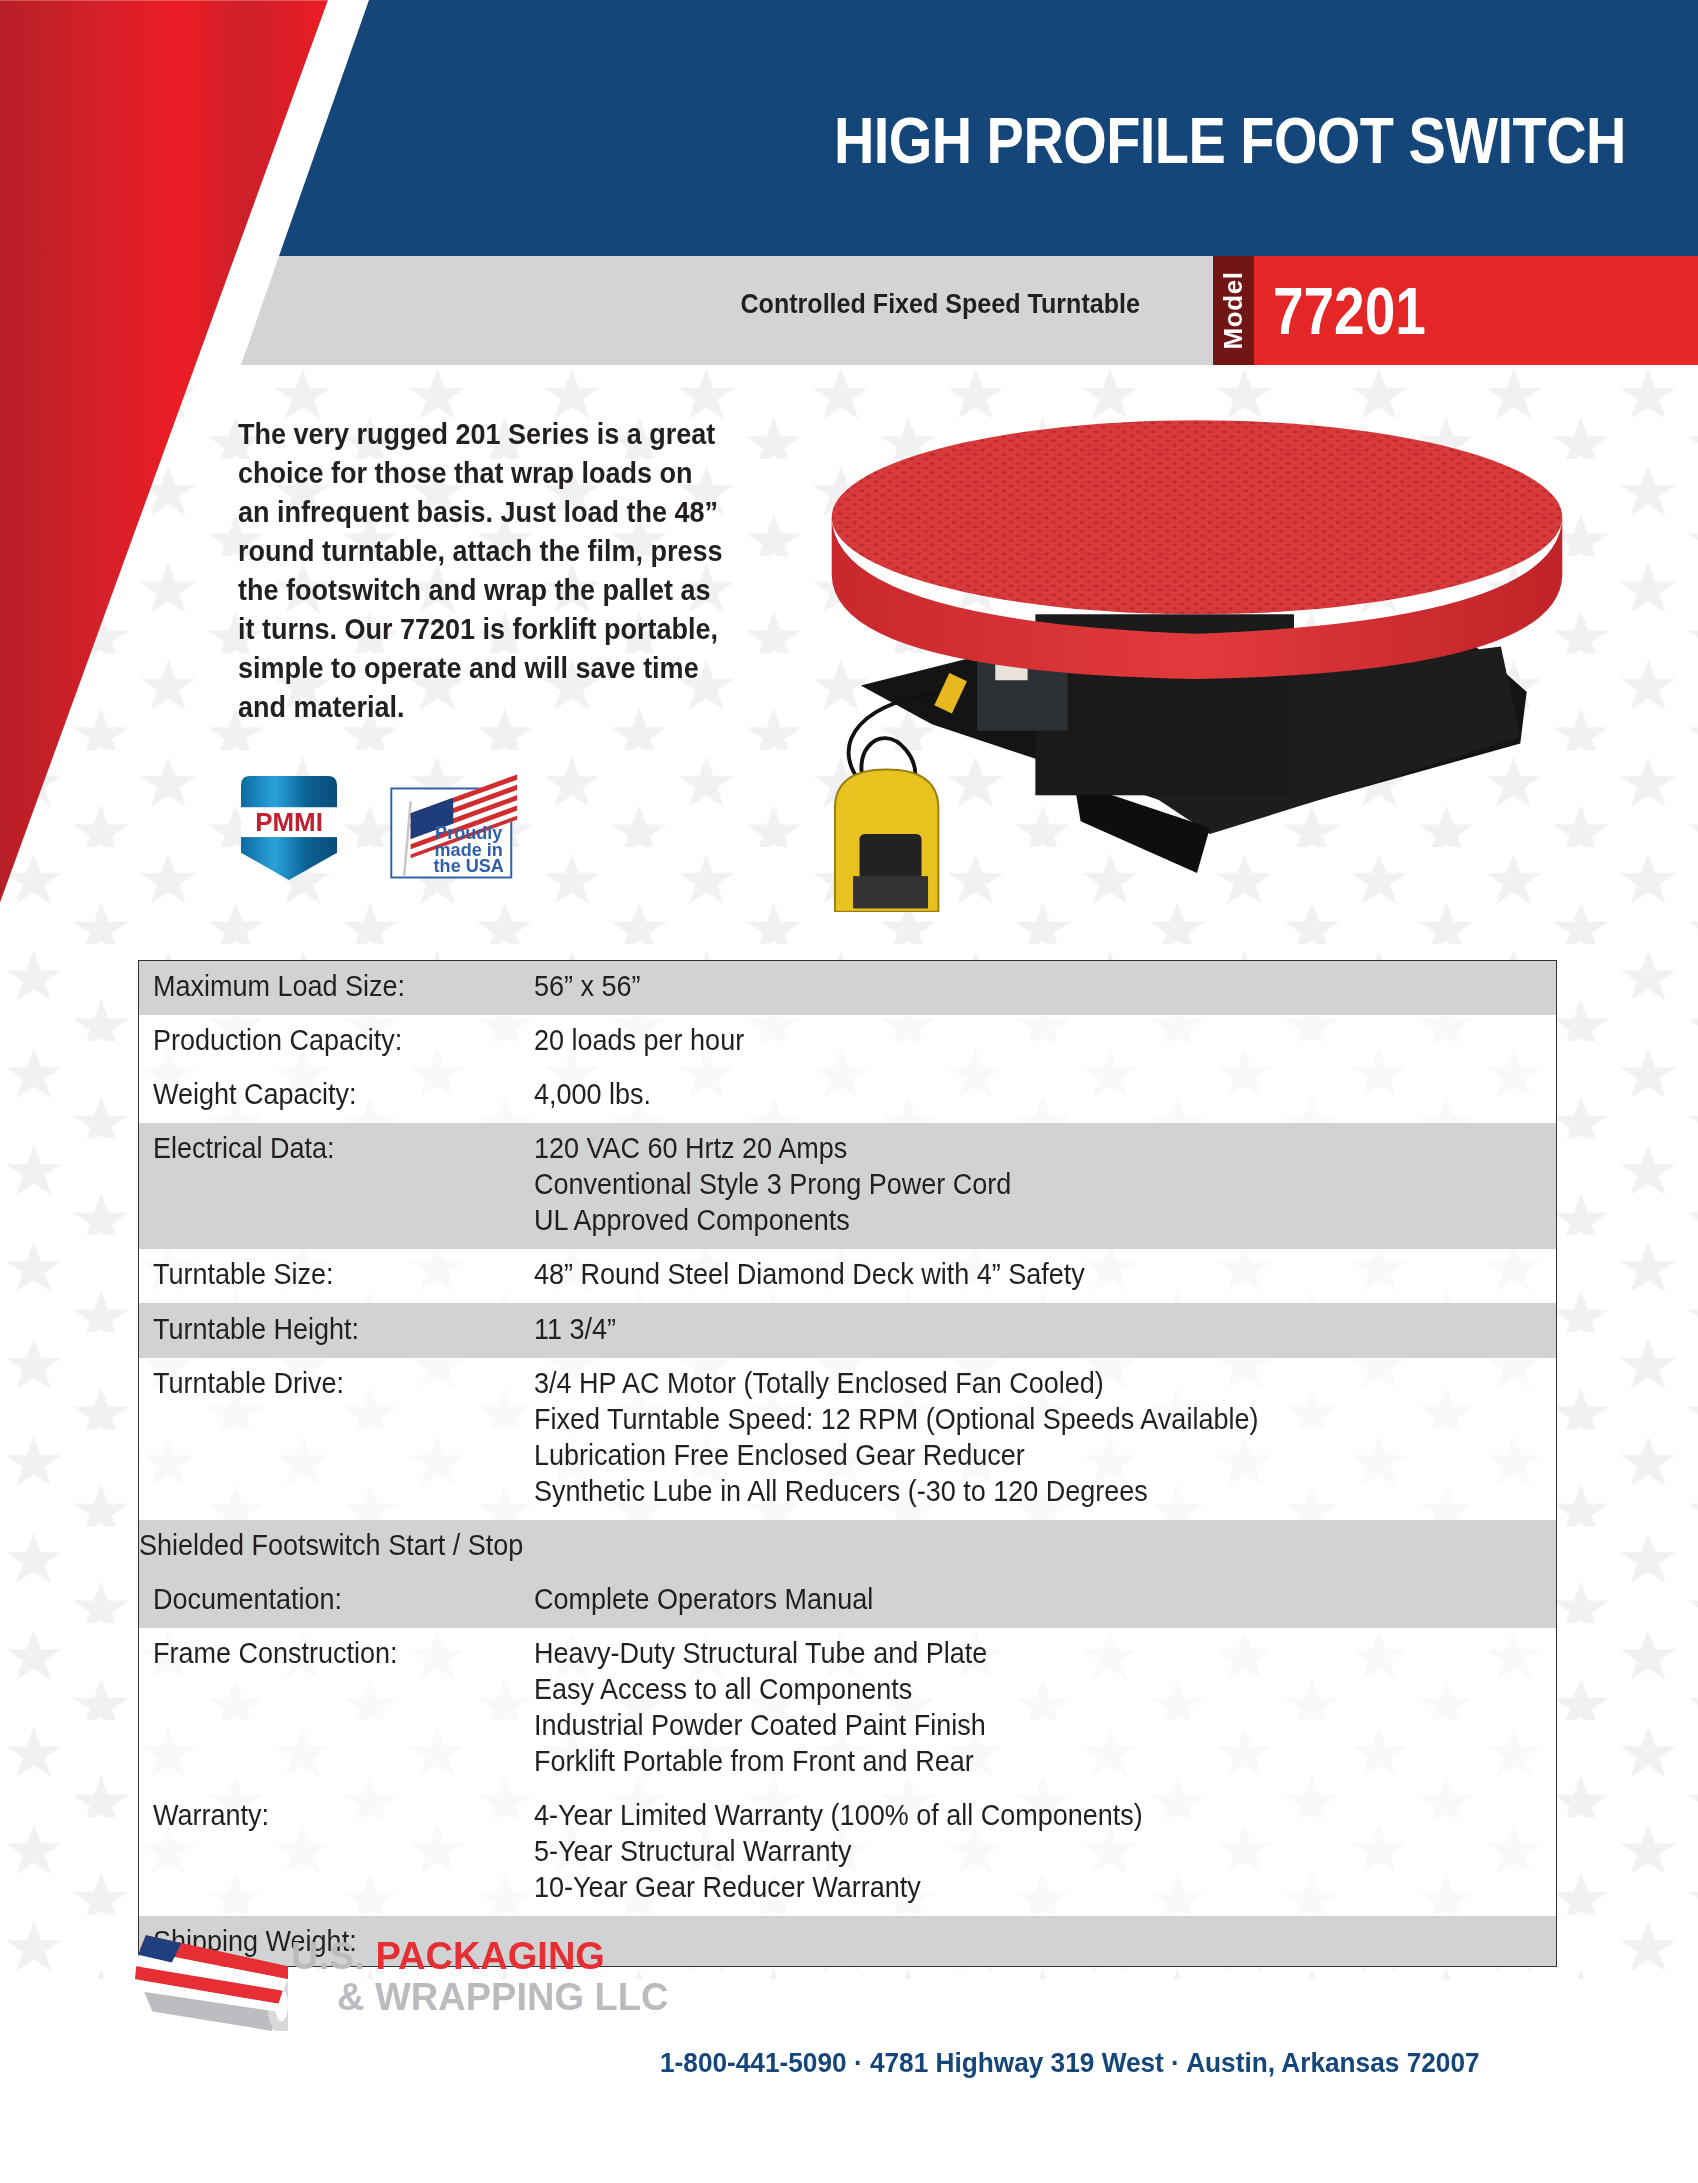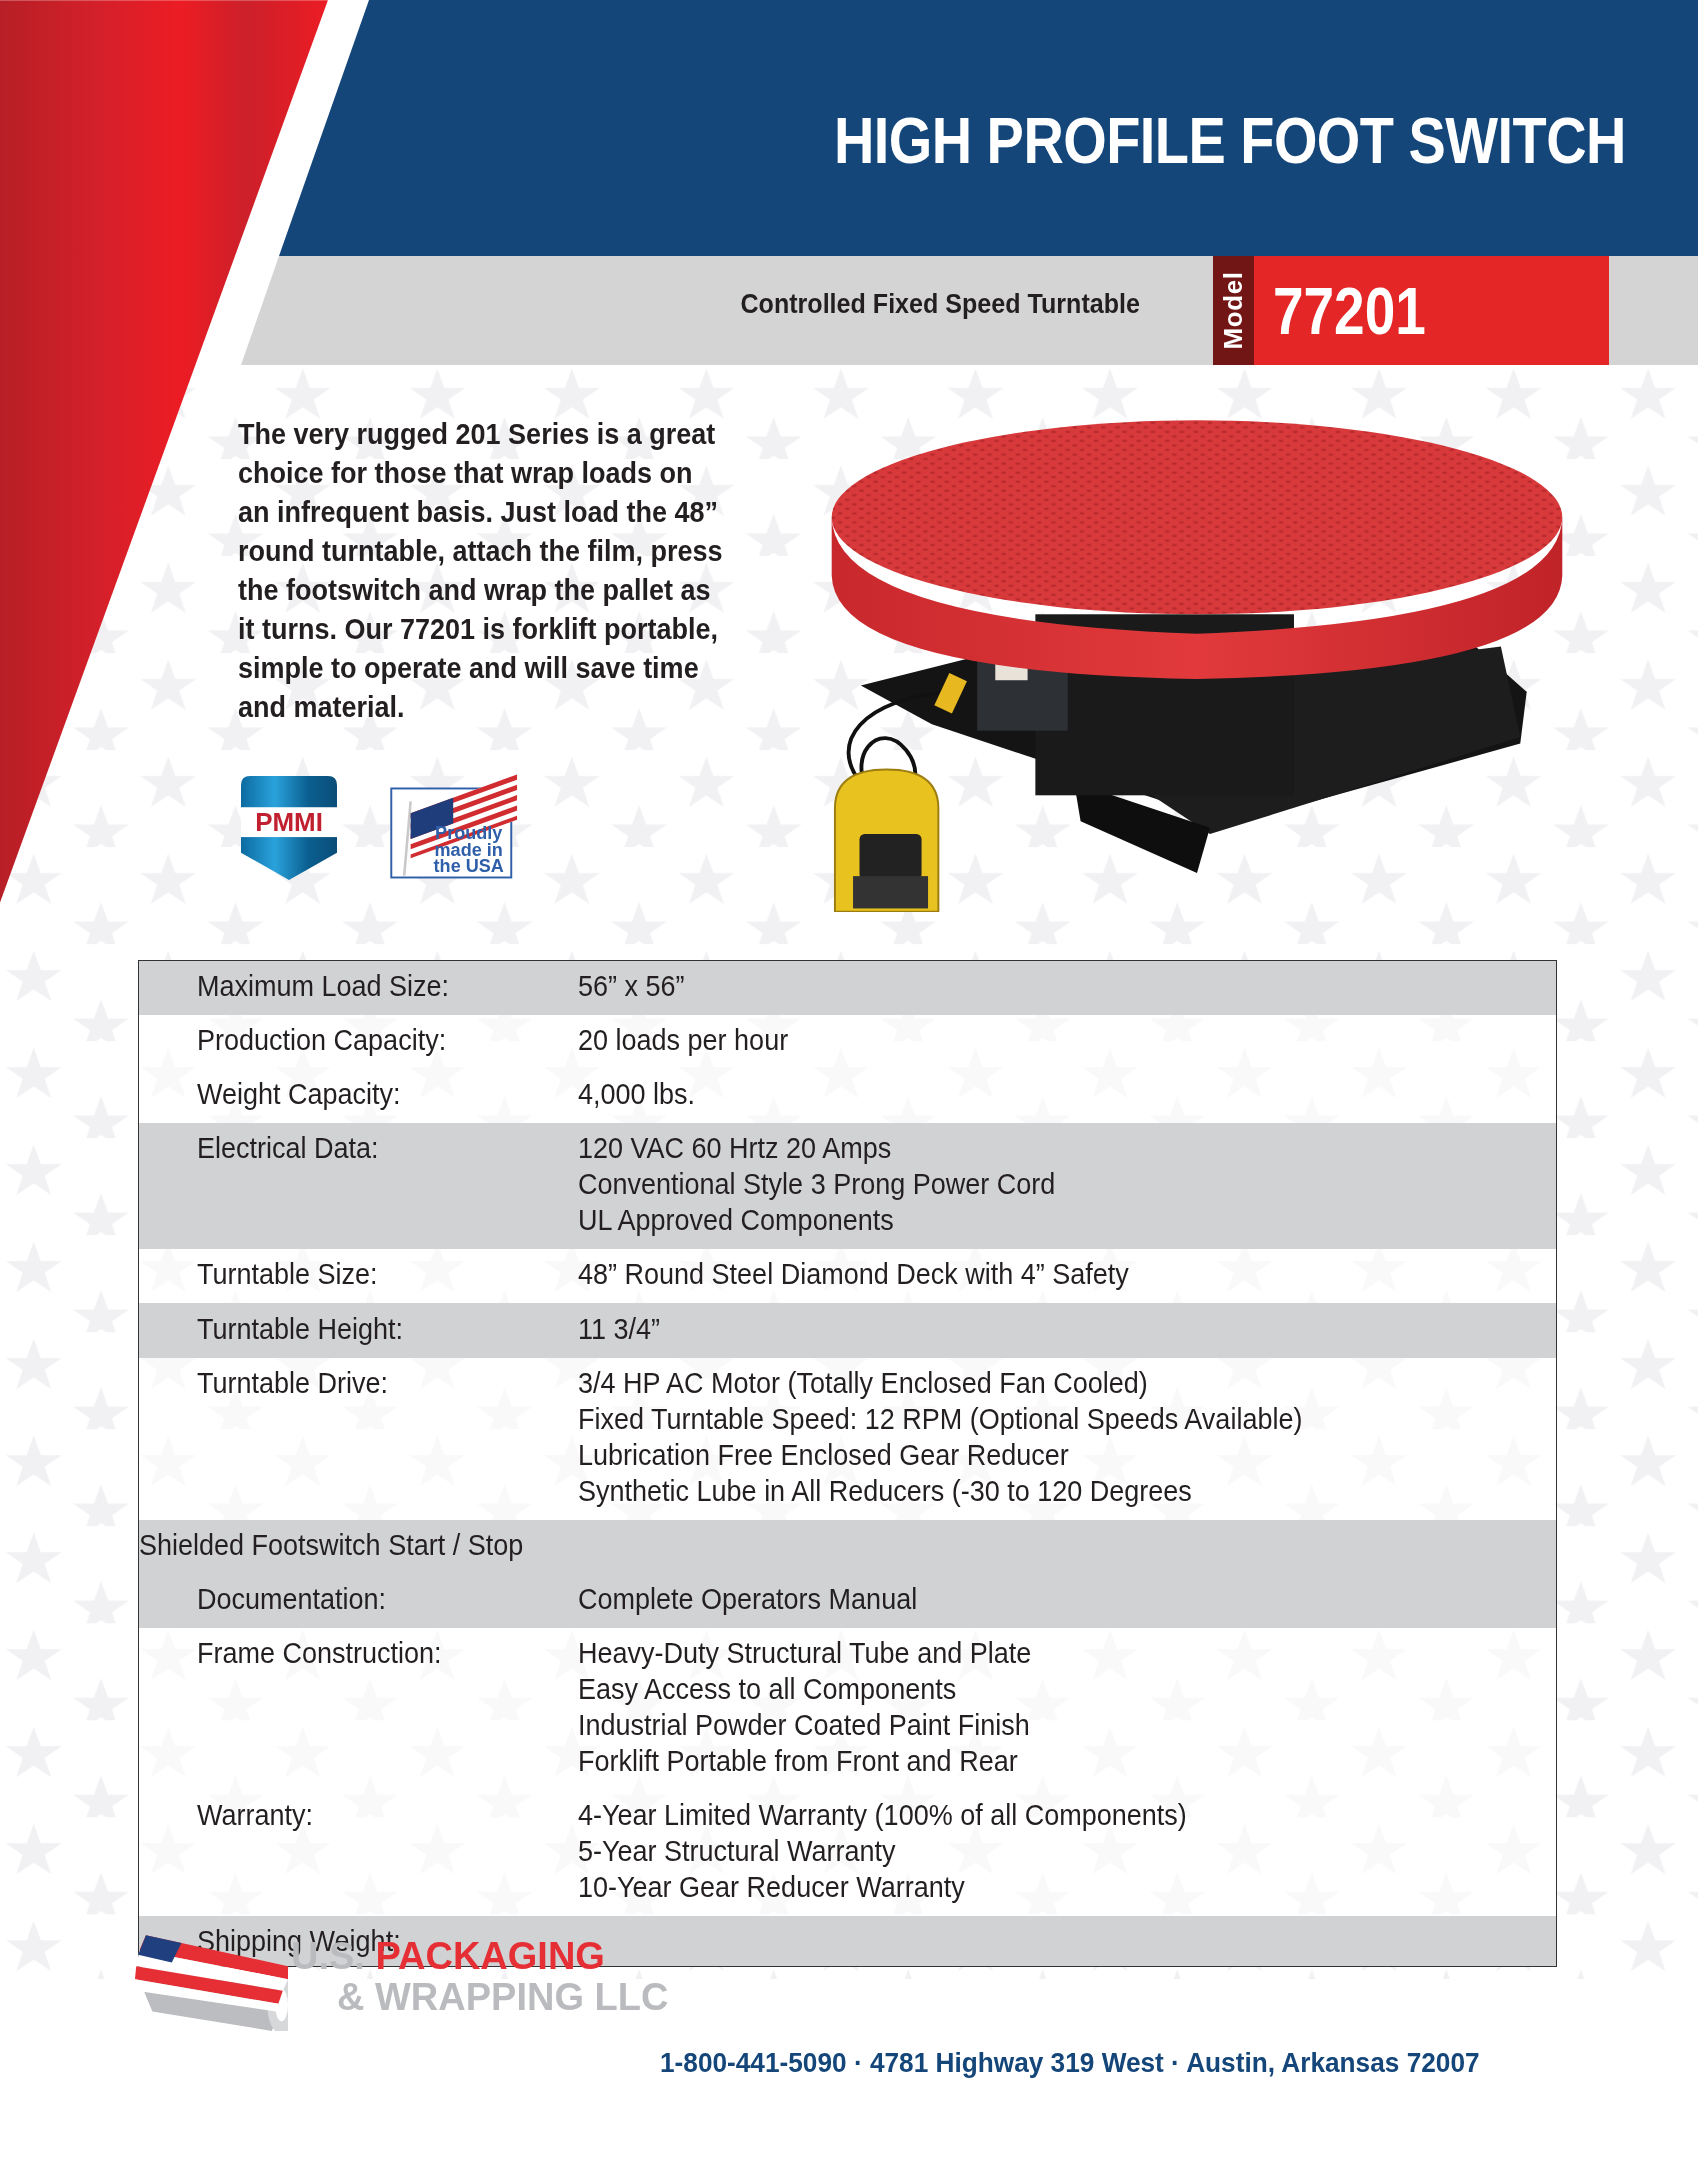--- a/index.html
+++ b/index.html
@@ -12,36 +12,36 @@
   .subband { position:absolute; left:0; top:256px; width:1698px; height:109px; z-index:1;
              background:#d5d4d5; clip-path:polygon(279px 0, 1698px 0, 1698px 109px, 241px 109px); }
   .title { position:absolute; right:72px; top:105px; color:#fff; font-weight:bold;
            font-size:65px; line-height:71px; z-index:3; transform:scaleX(0.86); transform-origin:right center;
            white-space:nowrap; letter-spacing:-0.6px; }
   .subtitle { position:absolute; right:558px; top:287px; color:#231f20; font-weight:bold; font-size:28.5px;
               z-index:3; transform:scaleX(0.88); transform-origin:right center; white-space:nowrap; }
   .model-tab { position:absolute; left:1213px; top:256px; width:41px; height:109px; background:#711615; z-index:3;
                display:flex; align-items:center; justify-content:center; }
   .model-tab span { color:#fff; font-weight:bold; font-size:26px; transform:rotate(-90deg); white-space:nowrap; display:block; letter-spacing:0.6px; }
-  .model-box { position:absolute; left:1254px; top:256px; width:355px; height:109px; background:#e42726; z-index:3; }
+  .model-box { position:absolute; left:1254px; top:256px; width:444px; height:109px; background:#e42726; z-index:3; }
   .model-number { position:absolute; left:19.4px; top:19.4px; color:#fff; font-weight:bold; font-size:67px; line-height:71px;
                   transform:scaleX(0.82); transform-origin:left center; }
   .desc { position:absolute; left:238px; top:414px; width:569px; z-index:3; color:#231f20; font-weight:bold;
           font-size:30px; line-height:39px; transform:scaleX(0.9); transform-origin:left top; width:634px; }
   .desc-line { display:block; white-space:nowrap; }
   .pmmi { position:absolute; left:241px; top:776px; width:96px; height:104px; z-index:3; }
   .usa-badge { position:absolute; left:390px; top:756px; width:129px; height:123px; z-index:3; }
   .product { position:absolute; left:822px; top:420px; width:750px; height:492px; z-index:3; }
   .spec-table { position:absolute; left:138px; top:960px; width:1419px; z-index:3;
                 border:1.3px solid #333; border-collapse:collapse; box-sizing:border-box; }
   .spec-row { display:flex; width:100%; }
   .spec-row.gray { background:#d1d2d4; }
   .spec-row.white { background:rgba(255,255,255,0.55); }
   .spec-label { width:395px; padding-left:13.6px; box-sizing:border-box; color:#231f20;
-                font-size:30px; line-height:36px; padding-top:7.1px; padding-bottom:7.1px;margin-left:44px; }
+                font-size:30px; line-height:36px; padding-top:7.1px; padding-bottom:7.1px; }
   .spec-values { flex:1; color:#231f20; font-size:30px; line-height:36px; padding-top:7.1px; padding-bottom:11px; }
   .spec-values span, .spec-label span { display:block; white-space:nowrap; transform:scaleX(0.9); transform-origin:left center; }
   .footer-logo { position:absolute; left:133px; top:1921px; width:482px; height:110px; z-index:3; }
   .logo-us { position:absolute; left:158px; top:16px; font-weight:bold; font-size:38px; line-height:39px; white-space:nowrap; }
   .logo-us .gray { color:#b9bbbe; }
   .logo-us .red { color:#e52f35; }
   .logo-llc { position:absolute; left:158px; top:57px; font-weight:bold; font-size:38px; line-height:39px; color:#b9bbbe; white-space:nowrap;margin-left:46px; }
   .contact { position:absolute; left:660px; top:2046px; color:#14467a; font-weight:bold; font-size:28.5px; line-height:32px;
              white-space:nowrap; transform:scaleX(0.92); transform-origin:left center; z-index:3; }
 </style>

